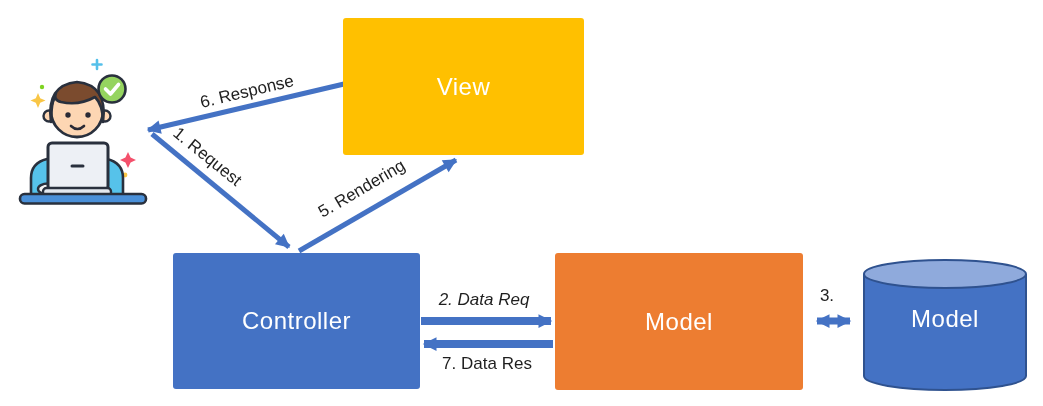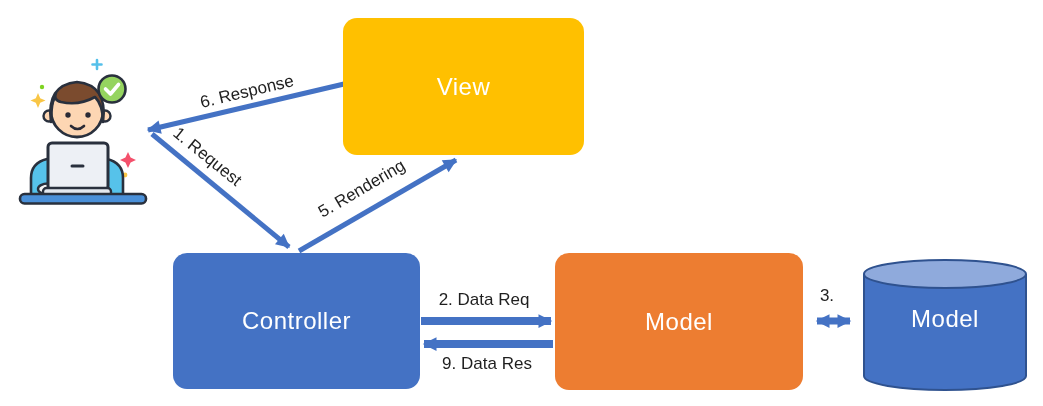--- a/index.html
+++ b/index.html
@@ -6,39 +6,39 @@
   #canvas{
     position:relative;
     width:1043px;height:406px;
     background:#ffffff;
     font-family:"Liberation Sans", sans-serif;
     overflow:hidden;
   }
   .node{
     position:absolute;
     display:flex;align-items:center;justify-content:center;
-    border-radius:14px;
+    border-radius:3px;
     color:#ffffff;
     font-size:24px;
     letter-spacing:.5px;
   }
   .node-view{left:343px;top:18px;width:241px;height:137px;background:#FFC000;}
   .node-controller{left:173px;top:253px;width:247px;height:136px;background:#4472C4;}
   .node-model{left:555px;top:253px;width:248px;height:137px;background:#ED7D31;}
   .edge-label{
     position:absolute;
     font-size:17px;
     color:#1f1f1f;
     white-space:nowrap;
     transform-origin:center;
   }
   .lbl-resp{left:247px;top:92px;transform:translate(-50%,-50%) rotate(-13.5deg);}
   .lbl-req{left:207px;top:157px;transform:translate(-50%,-50%) rotate(39deg);}
   .lbl-rend{left:362px;top:189px;transform:translate(-50%,-50%) rotate(-30.5deg);}
-  .lbl-dreq{left:484px;top:300px;transform:translate(-50%,-50%);}
+  .lbl-dreq{left:484px;top:300px;transform:translate(-50%,-50%);font-style:italic;}
   .lbl-dres{left:487px;top:364px;transform:translate(-50%,-50%);}
   .lbl-three{left:827px;top:296px;transform:translate(-50%,-50%);}
   .cyl-label{
     position:absolute;left:861px;top:305px;width:168px;
     text-align:center;color:#ffffff;font-size:24px;letter-spacing:.5px;
   }
   svg.layer{position:absolute;left:0;top:0;}
 </style>
 </head>
 <body>
@@ -111,16 +111,16 @@
   <svg class="layer" style="left:861px;top:258px" width="168" height="140" viewBox="0 0 168 140">
     <path d="M3,16 L3,118 A81,14 0 0 0 165,118 L165,16" fill="#4472C4" stroke="#2F528F" stroke-width="2"></path>
     <ellipse cx="84" cy="16" rx="81" ry="14" fill="#8FAADC" stroke="#2F528F" stroke-width="2"></ellipse>
   </svg>
   <div class="cyl-label">Model</div>
 
   <div class="edge-label lbl-resp">6. Response</div>
   <div class="edge-label lbl-req">1. Request</div>
   <div class="edge-label lbl-rend">5. Rendering</div>
   <div class="edge-label lbl-dreq">2. Data Req</div>
-  <div class="edge-label lbl-dres">9. Data Res</div>
+  <div class="edge-label lbl-dres">7. Data Res</div>
   <div class="edge-label lbl-three">3.</div>
 
 </div>
 
 </body></html>

